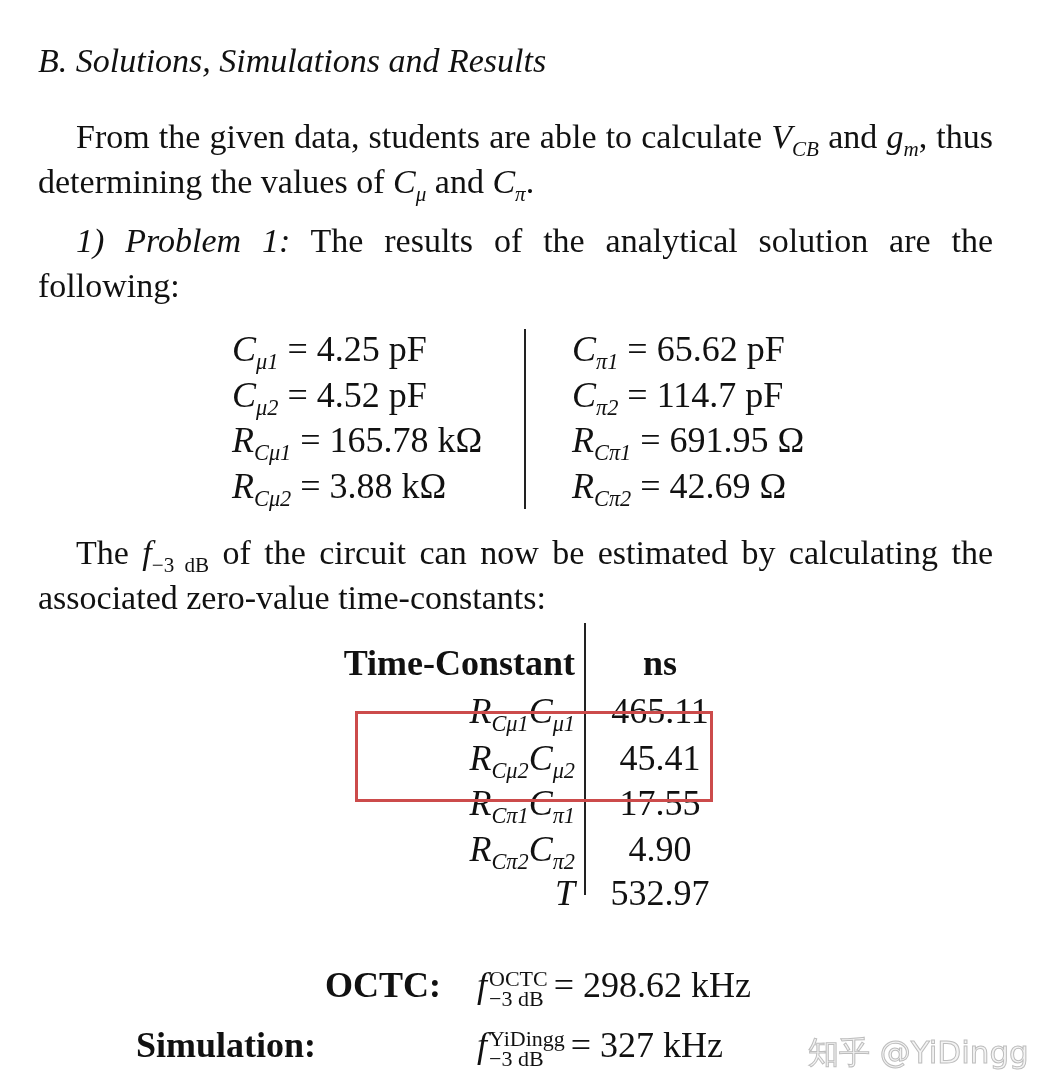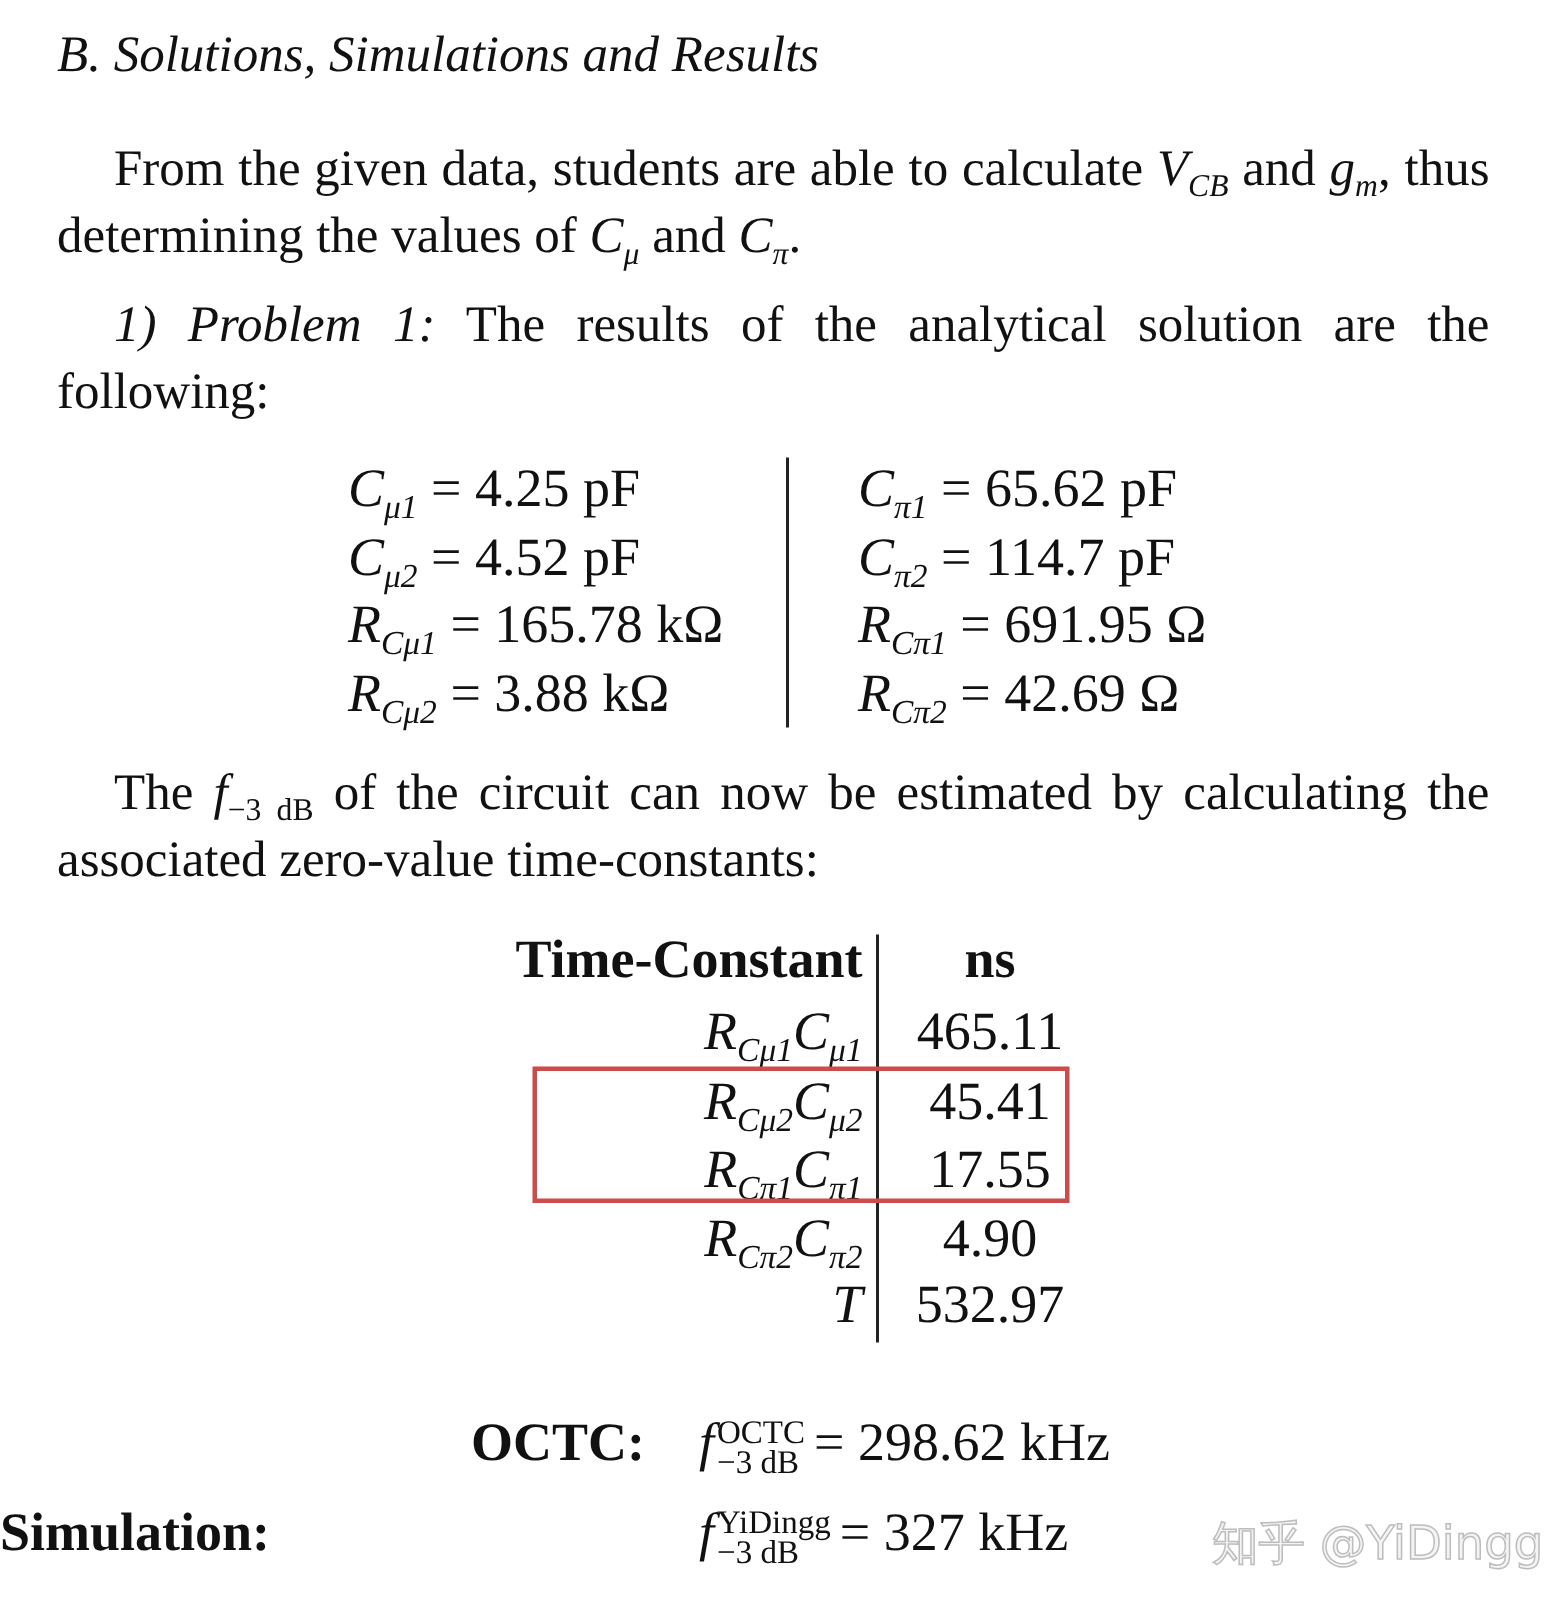--- a/index.html
+++ b/index.html
@@ -1,39 +1,39 @@
 <!DOCTYPE html>
 <html><head>
 <meta charset="utf-8">
 <style>
   html, body { margin:0; padding:0; background:#ffffff; }
   body { width:1041px; height:1075px; position:relative; overflow:hidden;
          font-family:"Liberation Serif","DejaVu Serif",serif; color:#111; }
-  .abs { position:absolute; }
+  .abs { position:absolute;margin-top:24px; }
   .it { font-style:italic; }
   .b { font-weight:bold; }
   sub, sup { font-size:62%; line-height:0; }
   .heading { left:38px; top:18px; font-size:34px; font-style:italic; white-space:nowrap; }
   .para { left:38px; width:955px; font-size:34px; line-height:45px; text-align:justify; }
   .p1 { top:90px; }
   .p2 { top:194px; }
   .p3 { top:506px; }
   .indent { display:inline-block; width:38px; }
   .eqblock { left:208px; top:303px; font-size:36px; line-height:45.5px; }
   .eqcol { position:absolute; white-space:nowrap;margin-left:24px; }
   .eqcol.left { left:0; }
   .eqcol.right { left:340px; }
   .vline { position:absolute; width:2px; background:#222; }
   .tbl { left:305px; top:618px; font-size:36px; }
   .tbl .row { position:absolute; white-space:nowrap; }
   .tbl .c1 { position:absolute; width:270px; text-align:right; }
   .tbl .c2 { position:absolute; left:290px; width:130px; text-align:center; }
   .redbox { position:absolute; left:355px; top:711px; width:358px; height:91px;
             border:3px solid #cc4b4b; box-sizing:border-box; }
-  .result { font-size:36px; white-space:nowrap; }
+  .result { font-size:36px; white-space:nowrap;padding-left:11px; }
   .wm { font-family:"DejaVu Sans",sans-serif; color:#c8c8c8; font-size:31px; white-space:nowrap;
         -webkit-text-stroke:1px #bdbdbd; color:#f4f4f4; }
 </style>
 </head>
 <body>
 
 <div class="abs heading">B.  Solutions, Simulations and Results</div>
 
 <div class="abs para p1"><span class="indent"></span><span>From the given data, students are able to calculate </span><span class="it"><span>V</span><sub>CB</sub></span><span> and </span><span class="it"><span>g</span><sub>m</sub></span><span>, thus determining the values of </span><span class="it"><span>C</span><sub>μ</sub></span><span> and </span><span class="it"><span>C</span><sub>π</sub></span><span>.</span></div>
 
@@ -82,16 +82,16 @@
     <span class="c1 it">T</span>
     <span class="c2">532.97</span>
   </div>
 </div>
 <div class="vline" style="left:584px; top:623px; height:272px;"></div>
 <div class="redbox"></div>
 
 <div class="abs result" style="left:0; top:940px; width:430px; text-align:right;"><span class="b">OCTC:</span></div>
 <div class="abs result" style="left:466px; top:940px;"><span class="it">f</span><span style="display:inline-block; vertical-align:middle; line-height:20px; font-size:22px; margin:0 6px 0 2px; text-align:left;font-family:Liberation Serif, serif;"><span style="display:block;">OCTC</span><span style="display:block;">−3 dB</span></span><span>= 298.62 kHz</span></div>
 
-<div class="abs result" style="left:0; top:1000px; width:430px; text-align:left;"><span class="b">Simulation:</span></div>
+<div class="abs result" style="left:0; top:1000px; width:430px; text-align:center;"><span class="b">Simulation:</span></div>
 <div class="abs result" style="left:466px; top:1000px;"><span class="it">f</span><span style="display:inline-block; vertical-align:middle; line-height:20px; font-size:22px; margin:0 6px 0 2px; text-align:left;"><span style="display:block;">YiDingg</span><span style="display:block;">−3 dB</span></span><span>= 327 kHz</span></div>
 
 <div class="abs wm" style="left:808px; top:1008px;">知乎 @YiDingg</div>
 
 </body></html>

